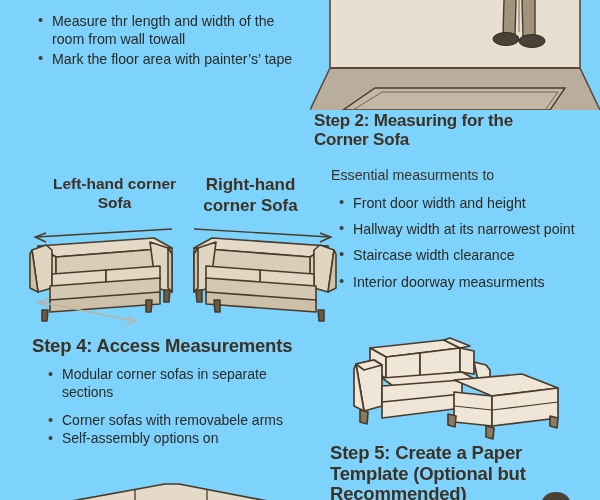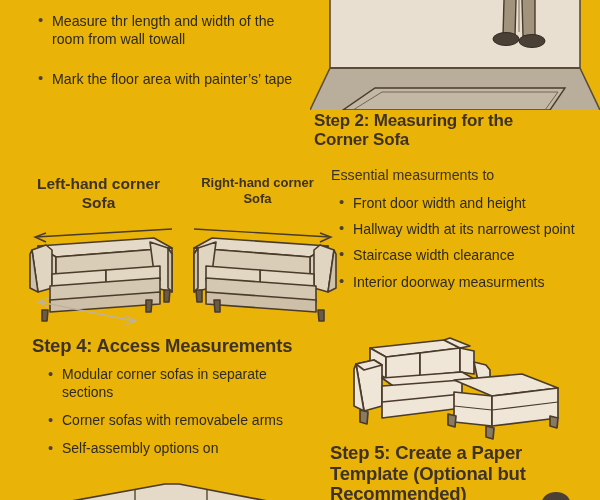--- a/index.html
+++ b/index.html
@@ -7,21 +7,21 @@
     padding: 0;
     background: #EFE6D8;
   }
   body {
     font-family: "Liberation Sans", sans-serif;
   }
   #page {
     position: relative;
     width: 600px;
     height: 500px;
-    background: #eab308;
+    background: #7dd3fc;
     overflow: hidden;
   }
 
   
   .heading {
     position: absolute;
     font-weight: bold;
     color: #3D3225;
     letter-spacing: -0.2px;
     line-height: 1.12;
@@ -105,37 +105,37 @@
         <ellipse cx="196" cy="99" rx="13" ry="6.5" fill="#4A4036" stroke="#332B22" stroke-width="1"></ellipse>
         <ellipse cx="222" cy="101" rx="13" ry="6.5" fill="#4A4036" stroke="#332B22" stroke-width="1"></ellipse>
       </g>
     </svg>
   </div>
 
   <div class="heading" style="left:32px; top:-18px; width:260px; font-size:19px;">Dimensions</div>
 
   <ul class="bullets" style="left:36px; top:12px; width:262px; font-size:14.2px;">
     <li>Measure thr length and width of the room from wall towall</li>
-    <li style="margin-top:22px;">Mark the floor area with painter’s’ tape</li>
+    <li style="margin-top:2px;">Mark the floor area with painter’s’ tape</li>
   </ul>
 
   <div class="heading" style="left:314px; top:111px; width:235px; font-size:17px;">Step 2: Measuring for the Corner Sofa</div>
 
   <div class="subhead" style="left:331px; top:167px; width:250px; font-size:14.2px;">Essential measurments to</div>
 
   <ul class="bullets" style="left:337px; top:194px; width:255px; font-size:14.2px;">
     <li>Front door width and height</li>
     <li style="margin-top:8px;">Hallway width at its narrowest point</li>
     <li style="margin-top:8px;">Staircase width clearance</li>
     <li style="margin-top:8px;">Interior doorway measurments</li>
   </ul>
 
-  <div class="sofa-label" style="left:36px; top:175px; width:125px; font-size:15.5px;">Left-hand corner Sofa</div>
-
-  <div class="sofa-label" style="left:195px; top:175px; width:125px; font-size:13px;">Right-hand corner Sofa</div>
+  <div class="sofa-label" style="left:52px; top:175px; width:125px; font-size:15.5px;">Left-hand corner Sofa</div>
+
+  <div class="sofa-label" style="left:188px; top:175px; width:125px; font-size:17px;">Right-hand corner Sofa</div>
 
   <div class="illus" style="left:22px; top:226px; width:158px; height:105px;">
     <svg width="158" height="105" viewBox="0 0 158 105">
       <g fill="#DCD1BC" stroke="#4A3B2A" stroke-width="1.6" stroke-linejoin="round">
 
         <polygon points="16,20 132,12 150,22 34,31" fill="#E5DAC7"></polygon>
 
         <polygon points="16,20 34,31 34,52 16,44"></polygon>
         <polygon points="34,31 150,22 150,44 34,52" fill="#D9CDB8"></polygon>
 
@@ -195,21 +195,21 @@
         <polyline points="134,7 145,11 134,16"></polyline>
       </g>
     </svg>
   </div>
 
   <div class="heading" style="left:32px; top:336px; width:300px; font-size:18.5px;">Step 4: Access Measurements</div>
 
   <ul class="bullets" style="left:46px; top:366px; width:268px; font-size:14px;">
     <li>Modular corner sofas in separate sections</li>
     <li style="margin-top:10px;">Corner sofas with removabele arms</li>
-    <li style="margin-top:10px;">Self-assembly options on</li>
+    <li style="">Self-assembly options on</li>
   </ul>
 
   <div class="illus" style="left:352px; top:334px; width:240px; height:110px;">
     <svg width="240" height="110" viewBox="0 0 240 110">
       <g fill="#EFE6D8" stroke="#4A3B2A" stroke-width="1.7" stroke-linejoin="round">
 
         <polygon points="18,14 92,6 108,14 34,23"></polygon>
         <polygon points="92,6 98,4 118,12 108,14"></polygon>
 
         <polygon points="18,14 34,23 34,44 18,36"></polygon>

